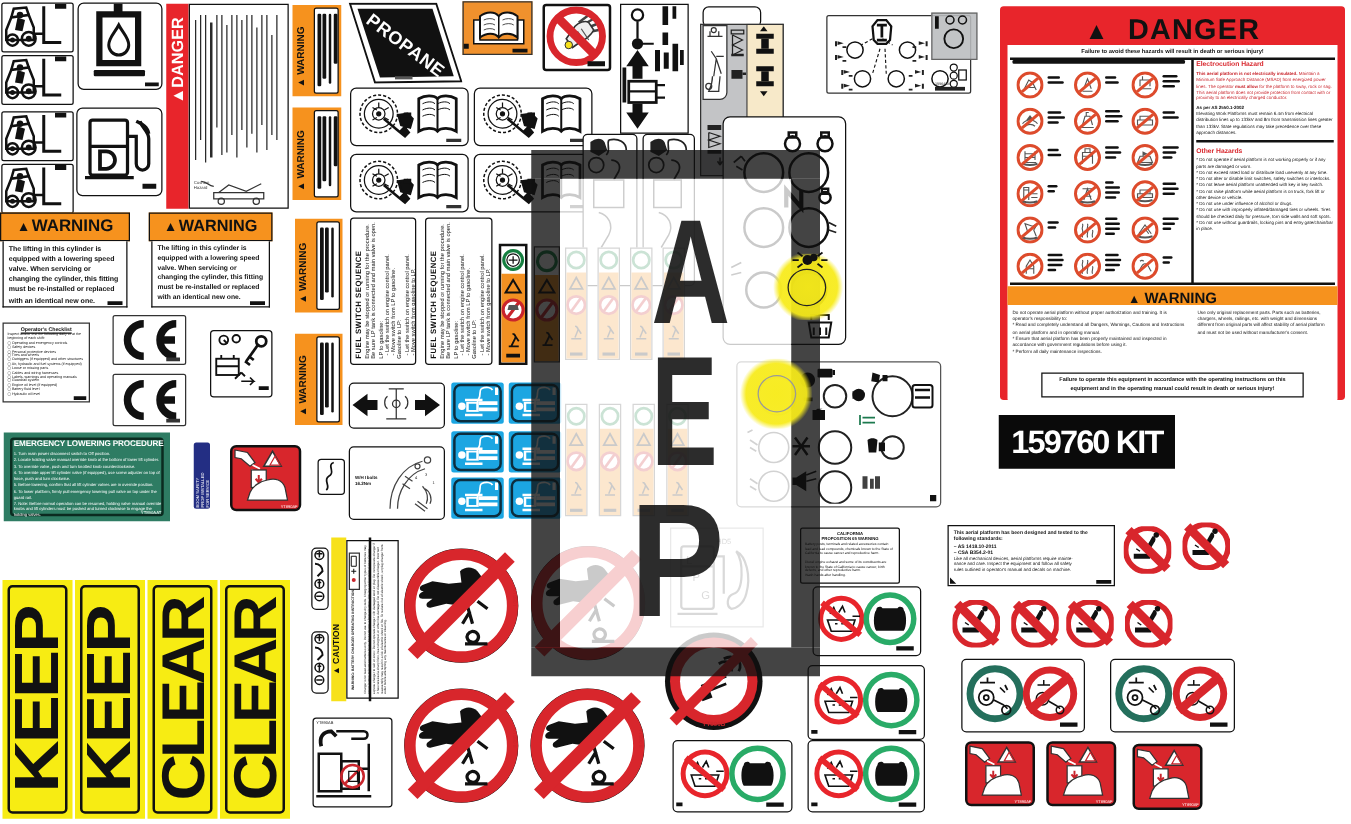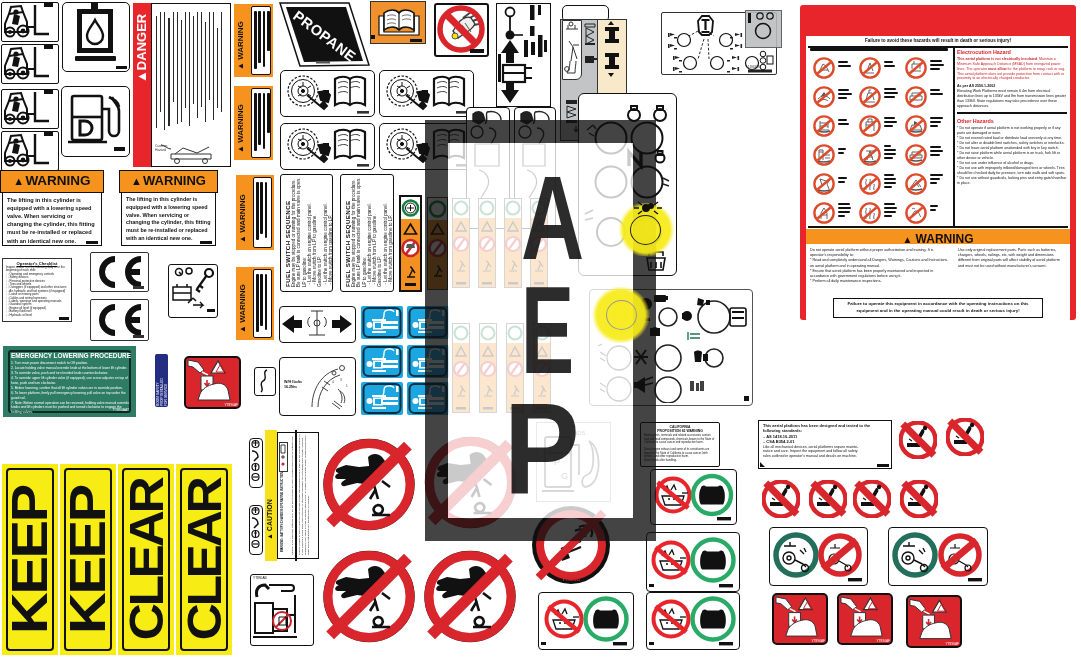--- a/index.html
+++ b/index.html
@@ -1221,20 +1221,23 @@
         <circle cx="16" cy="8" r="4"></circle>
         <circle cx="21" cy="6" r="3"></circle>
         <path d="M8 2 l4 3 M4 8 h5 M8 14 l4 -3 M28 2 l-4 3 M32 8 h-5 M28 14 l-4 -3" stroke="#111" stroke-width="1.4"></path>
       </g>
     </svg>
 
 <div class="ab" style="left:592px;top:287px;width:58px;height:56px;background:radial-gradient(circle, rgba(247,235,25,0.96) 0%, rgba(247,235,25,0.93) 60%, rgba(247,235,25,0) 72%);"></div>
 <div class="ab" style="left:606px;top:300px;width:31px;height:30px;border:1.5px solid #999;border-radius:50%;box-sizing:border-box;"></div>
 
 <div class="ab" style="left:800px;top:5px;width:276px;height:315px;background:#e8252b;border-radius:3px;">
+ <div class="ab" style="left:6px;top:5px;width:264px;height:26px;">
+  <div style="text-align:center;color:#111;font-weight:bold;font-size:23px;line-height:26px;letter-spacing:1px;"><span style="font-size:19px;">▲</span>&nbsp; DANGER</div>
+ </div>
  <div class="ab" style="left:6px;top:31px;width:264px;height:285px;background:#fff;border-radius:0 0 2px 2px;"></div>
  <div class="ab" style="left:6px;top:31px;width:264px;height:10px;font-size:4.6px;font-weight:bold;text-align:center;color:#111;line-height:10px;">Failure to avoid these hazards will result in death or serious injury!</div>
  <div class="ab" style="left:8px;top:41px;width:260px;height:1.5px;background:#111;"></div>
  <div class="ab" style="left:10px;top:43px;width:140px;height:5px;">
         <div class="tl" style="width:138px;height:2.8px;"></div>
       </div>
  <div class="ab" style="left:153px;top:42px;width:1.5px;height:180px;background:#111;"></div>
  <div class="ab" style="left:8px;top:221px;width:260px;height:1.5px;background:#111;"></div>
 
  <div class="ab" style="left:8px;top:48px;width:145px;height:172px;font-size:0;">
@@ -1474,20 +1477,23 @@
  </div>
 
  <div class="ab" style="left:6px;top:224px;width:264px;height:15px;background:#f6921e;text-align:center;">
   <span style="font-size:12px;font-weight:bold;color:#111;line-height:15px;"><span style="font-size:10px;">▲</span> WARNING</span>
  </div>
  <div class="ab" style="left:10px;top:243px;width:140px;font-size:3.7px;color:#111;line-height:1.4;">Do not operate aerial platform without proper authorization and training. It is operator's responsibility to:<br>* Read and completely understand all Dangers, Warnings, Cautions and Instructions on aerial platform and in operating manual.<br>* Ensure that aerial platform has been properly maintained and inspected in accordance with government regulations before using it.<br>* Perform all daily maintenance inspections.</div>
  <div class="ab" style="left:158px;top:243px;width:108px;font-size:3.7px;color:#111;line-height:1.4;">Use only original replacement parts. Parts such as batteries, chargers, wheels, railings, etc. with weight and dimensions different from original parts will affect stability of aerial platform and must not be used without manufacturer's consent.</div>
  <div class="ab" style="left:33px;top:293px;width:210px;height:20px;border:1.5px solid #111;font-size:4.4px;font-weight:bold;color:#111;text-align:center;line-height:1.5;padding-top:2px;box-sizing:border-box;">Failure to operate this equipment in accordance with the operating instructions on this<br>equipment and in the operating manual could result in death or serious injury!</div>
 </div>
 
+<div class="ab" style="left:799px;top:332px;width:141px;height:43px;background:#0a0a0a;">
+<div style="color:#fff;font-size:26px;font-weight:bold;text-align:center;line-height:43px;letter-spacing:-1.5px;">159760 KIT</div>
+</div>
 
 <div class="ab" style="left:899px;top:421px;width:38px;height:38px;">
 <svg width="38" height="38" viewBox="0 0 38 38">
         <circle cx="19" cy="19" r="17.5" fill="#fff" stroke="#d8262c" stroke-width="4.5"></circle>
         <g fill="#111">
           <path d="M23 8 c2 0 3 2 2 4 l-3 5 -3 -2 z"></path>
           <circle cx="26" cy="7" r="2.2"></circle>
           <path d="M8 22 h14 l-1 4 h-13 z"></path>
           <path d="M10 18 l3 2 m2 -2 l3 2" stroke="#111" stroke-width="1.2"></path>
         </g>

